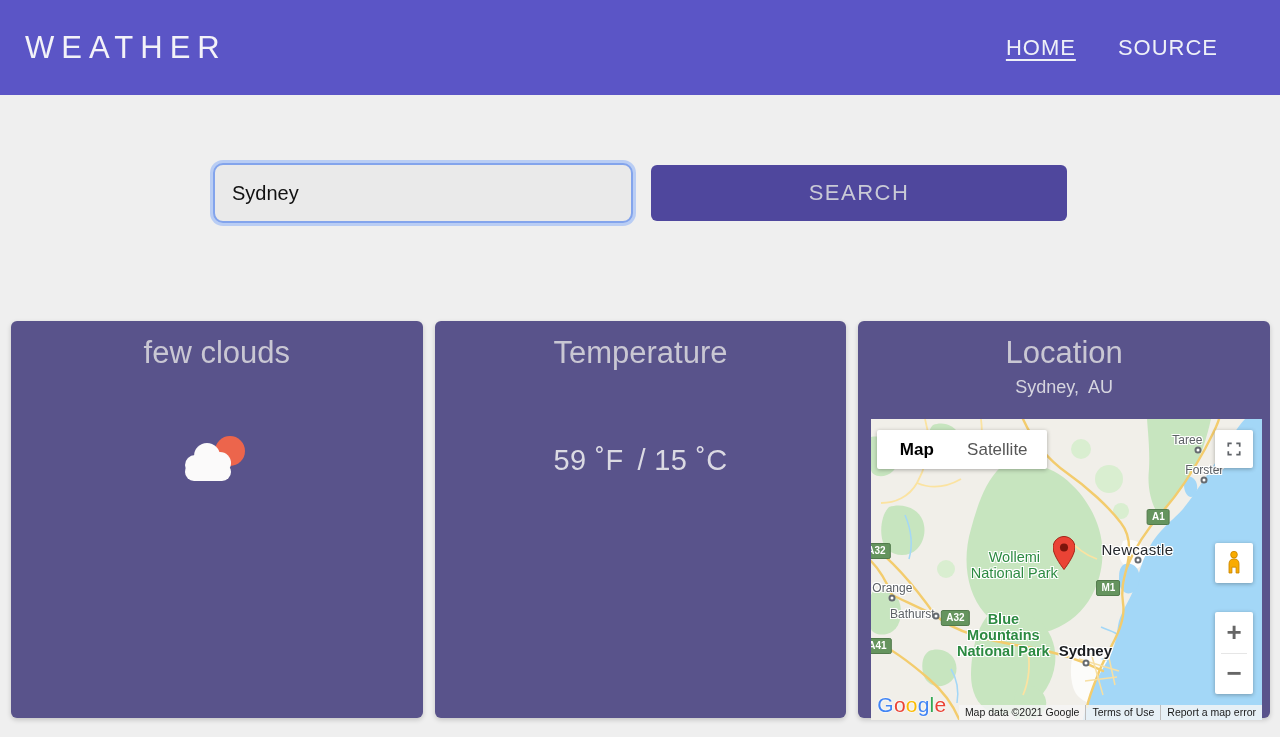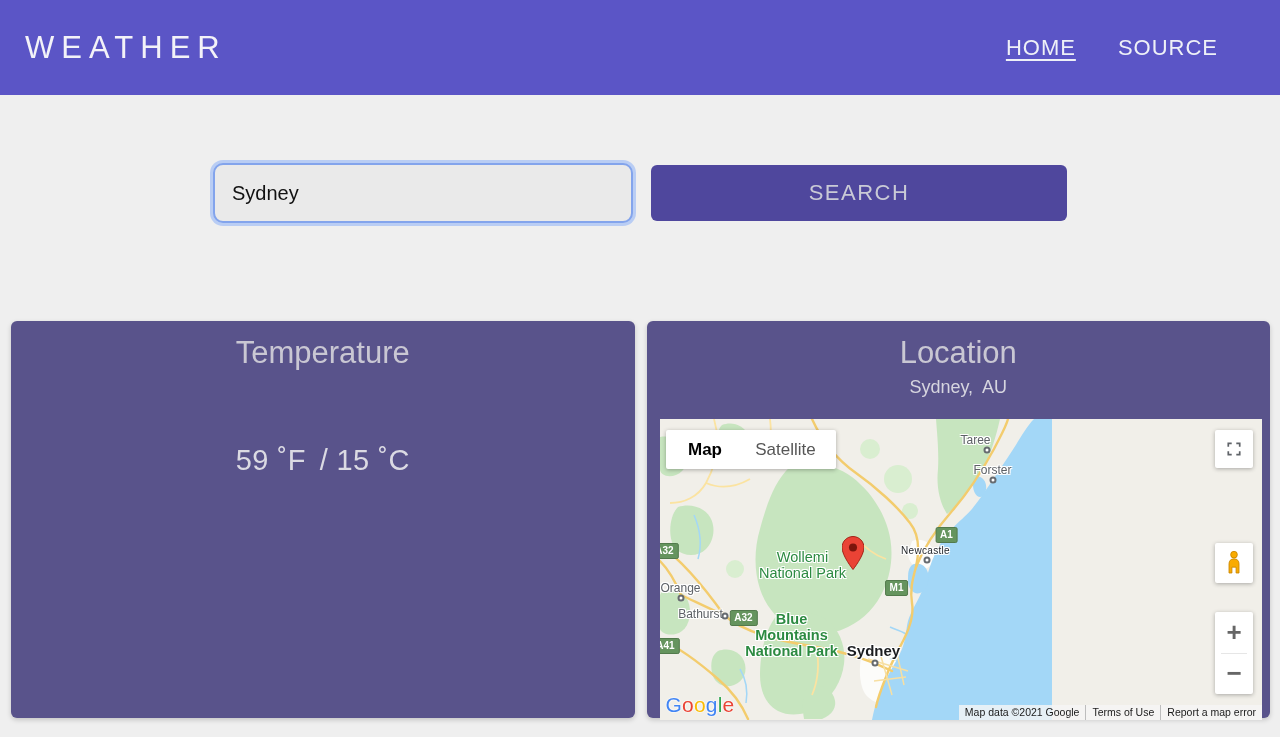--- a/index.html
+++ b/index.html
@@ -32,21 +32,21 @@
   .loc-sub { text-align:center; margin-top:2px; line-height:24px; font-size:18px; color:#d6d5df; white-space:pre; }
 
   
   .map-box { position:relative; margin:20px 8px 0 13px; height:301px; overflow:hidden; background:#f1efe9; cursor:grab; }
   .map-box svg.terrain { position:absolute; left:0; top:0; }
 
   .place { position:absolute; transform:translate(-50%,-50%); white-space:pre-line; text-align:center;
            pointer-events:none; line-height:1.1;
            text-shadow:-1px -1px 0 #fff,1px -1px 0 #fff,-1px 1px 0 #fff,1px 1px 0 #fff,0 1px 0 #fff,0 -1px 0 #fff; }
   .place.town    { font-size:12px; color:#5d6166; }
-  .place.city    { font-size:10px; color:#25282c; letter-spacing:.3px; }
+  .place.city    { font-size:15px; color:#25282c; letter-spacing:.3px; }
   .place.capital { font-size:15px; font-weight:700; color:#1b1d20; }
   .place.park    { font-size:14.5px; color:#2c8a41; }
   .map-dot { position:absolute; width:7px; height:7px; background:#fff; border:2px solid #666b70;
              border-radius:50%; transform:translate(-50%,-50%); }
   .road-badge { position:absolute; transform:translate(-50%,-50%); background:#65945e; color:#fff;
                 font-size:10px; font-weight:700; padding:1px 4px 2px; border-radius:2px; border:1px solid #527a4c; }
 
   .marker-pin { position:absolute; transform:translate(-50%,-100%); width:22px; height:34px; }
 
   .typectl { position:absolute; left:6px; top:11px; display:flex; background:#fff; border-radius:2px;
@@ -83,20 +83,34 @@
   </div>
 </div>
 
 <div class="search-row">
   <input class="search-input" value="Sydney" style="">
   <button class="search-btn">SEARCH</button>
 </div>
 
 <div class="cards">
 
+  <div class="card">
+    <div class="card-title">few clouds</div>
+    <div class="icon-wrap">
+      <svg width="70" height="52" viewBox="0 0 70 52" aria-hidden="true">
+        <circle cx="48" cy="16" r="15" fill="#ec654c"></circle>
+        <g fill="#fbfafa">
+          <circle cx="25" cy="21" r="13"></circle>
+          <circle cx="13" cy="30" r="10"></circle>
+          <circle cx="38" cy="28" r="11"></circle>
+          <rect x="3" y="28" width="46" height="18" rx="9"></rect>
+        </g>
+      </svg>
+    </div>
+  </div>
 
   <div class="card">
     <div class="card-title">Temperature</div>
     <div class="temp-line">
       <span>59 ˚F</span><span class="sep">/</span><span>15 ˚C</span>
     </div>
   </div>
 
   <div class="card">
     <div class="card-title">Location</div>
@@ -179,21 +193,21 @@
           <div class="place town" style="left: 41px; top: 196px;">Bathurst</div>
           <div class="map-dot" style="left: 65px; top: 197px;"></div>
           <div class="place capital" style="left: 214px; top: 232px;">Sydney</div>
           <div class="map-dot" style="left: 215px; top: 244px;"></div>
           <div class="place park" style="left: 143px; top: 147px;">Wollemi
 National Park</div>
           <div class="place park" style="left: 132px; top: 217px; font-weight: bold;">Blue
 Mountains
 National Park</div>
           <div class="road-badge" style="left: 5px; top: 132px;">A32</div>
-          <div class="road-badge" style="left: 287px; top: 116px;">A1</div>
+          <div class="road-badge" style="left: 287px; top: 98px;">A1</div>
           <div class="road-badge" style="left: 237px; top: 169px;">M1</div>
           <div class="road-badge" style="left: 84px; top: 199px;">A32</div>
           <div class="road-badge" style="left: 6px; top: 227px;">A41</div>
         </div>
 
       <div class="marker-pin" style="left: 193px; top: 151px;">
         <svg width="22" height="34" viewBox="0 0 24 36">
           <path d="M12,0 C5.4,0 0,5.4 0,12 C0,21 12,36 12,36 C12,36 24,21 24,12 C24,5.4 18.6,0 12,0 Z" fill="#ea4335" stroke="#9e1b10" stroke-width="1"></path>
           <circle cx="12" cy="12" r="4.4" fill="#7c150c"></circle>
         </svg>

